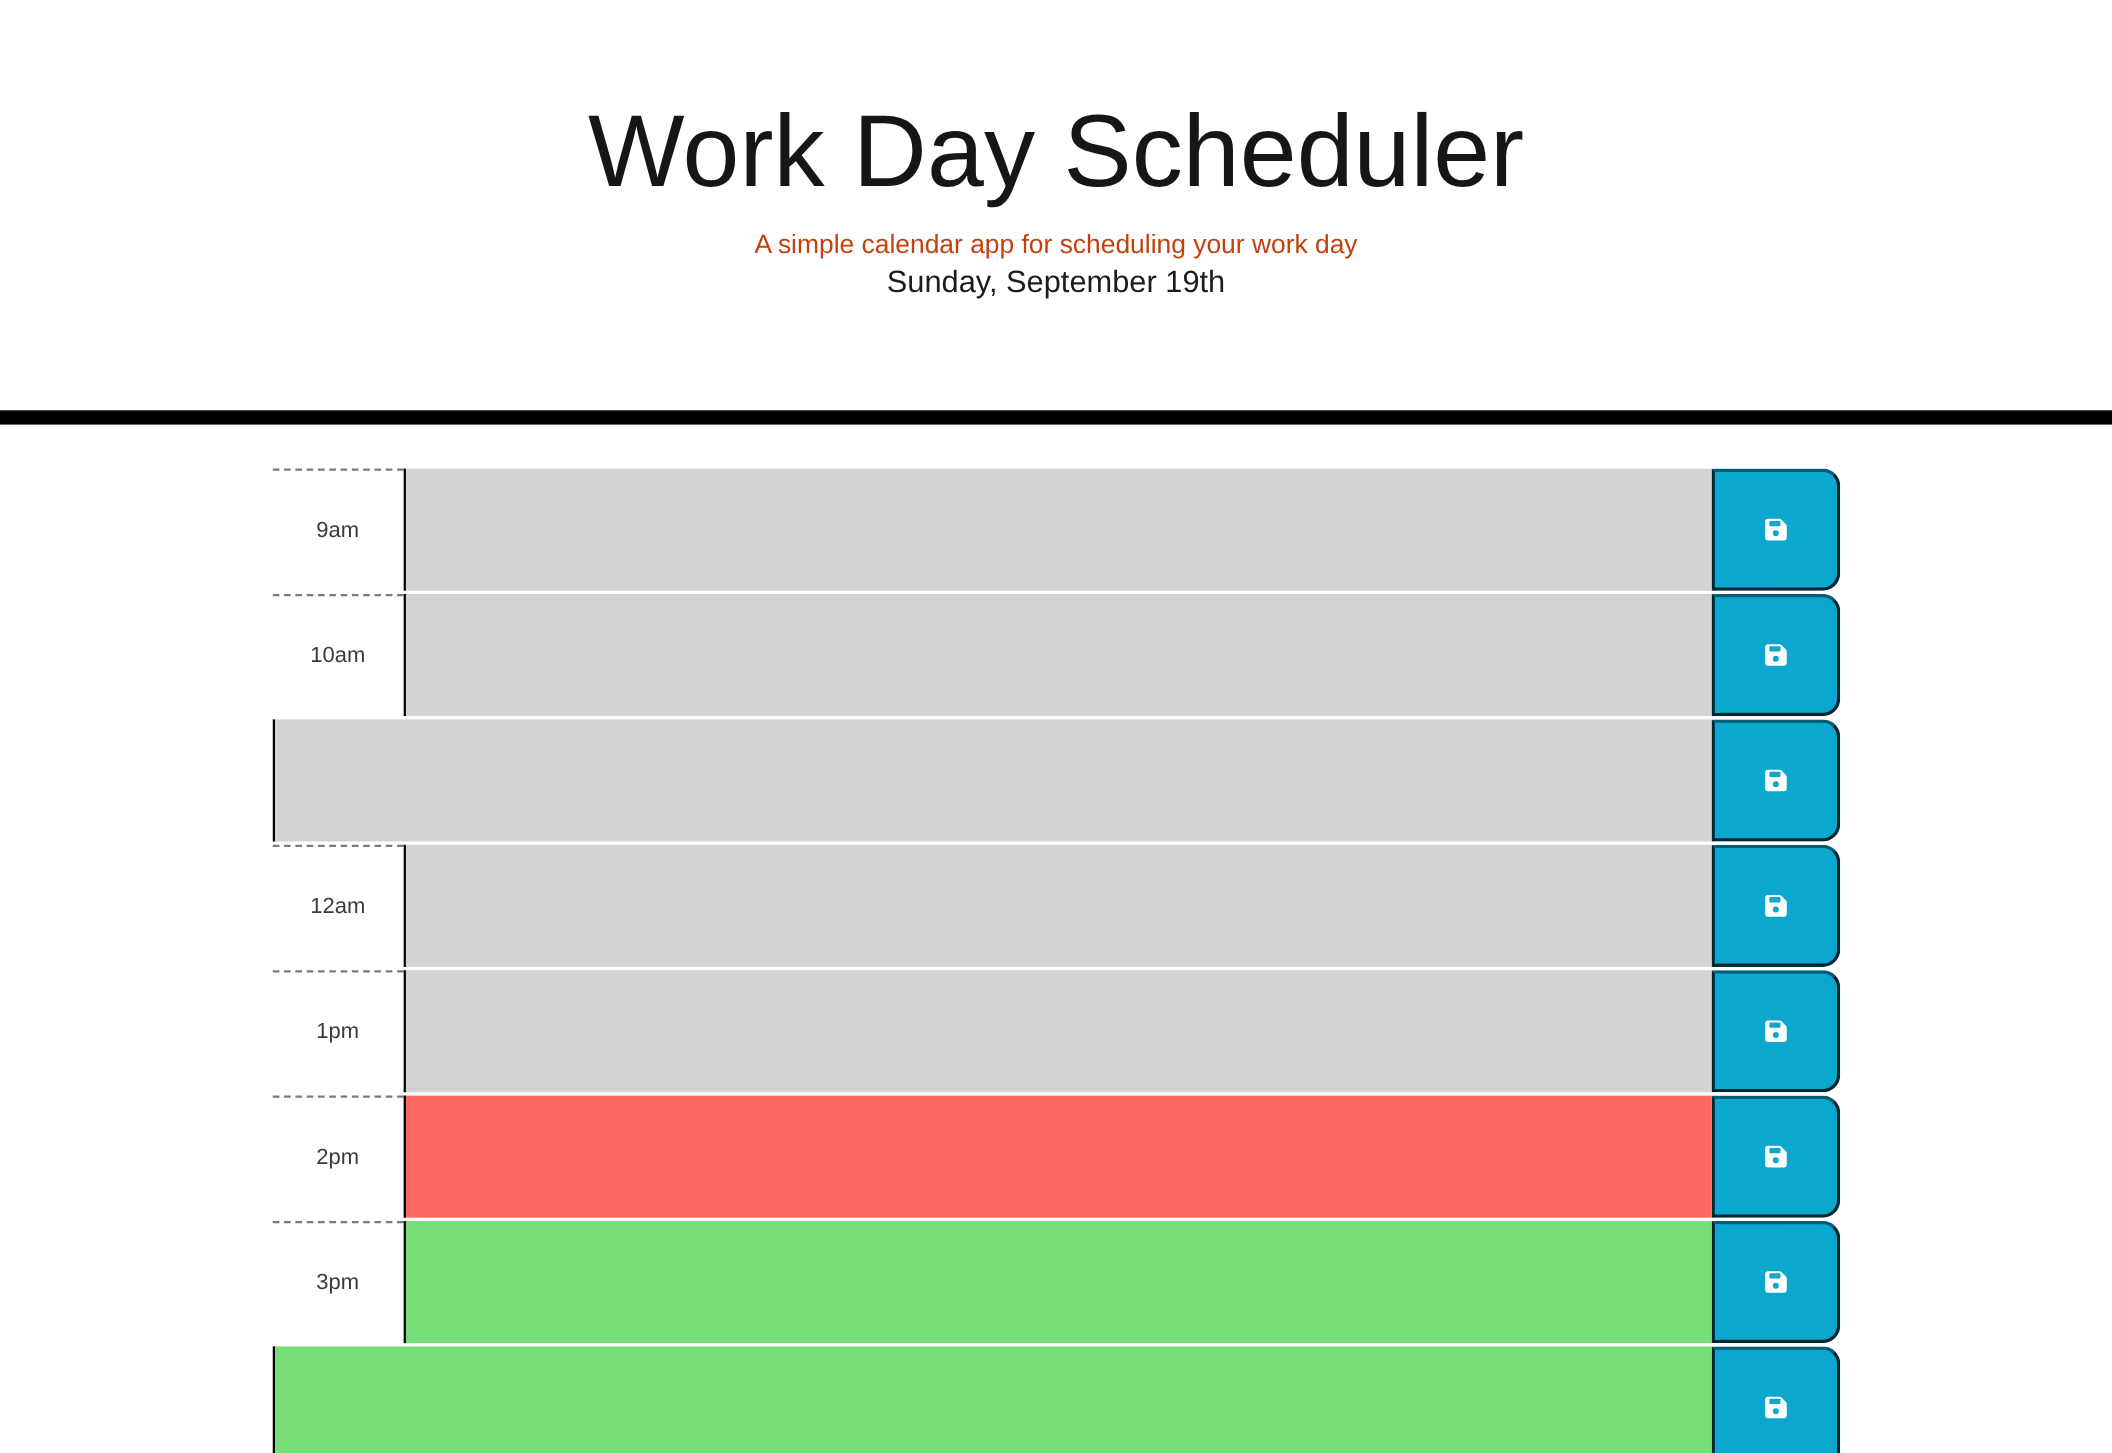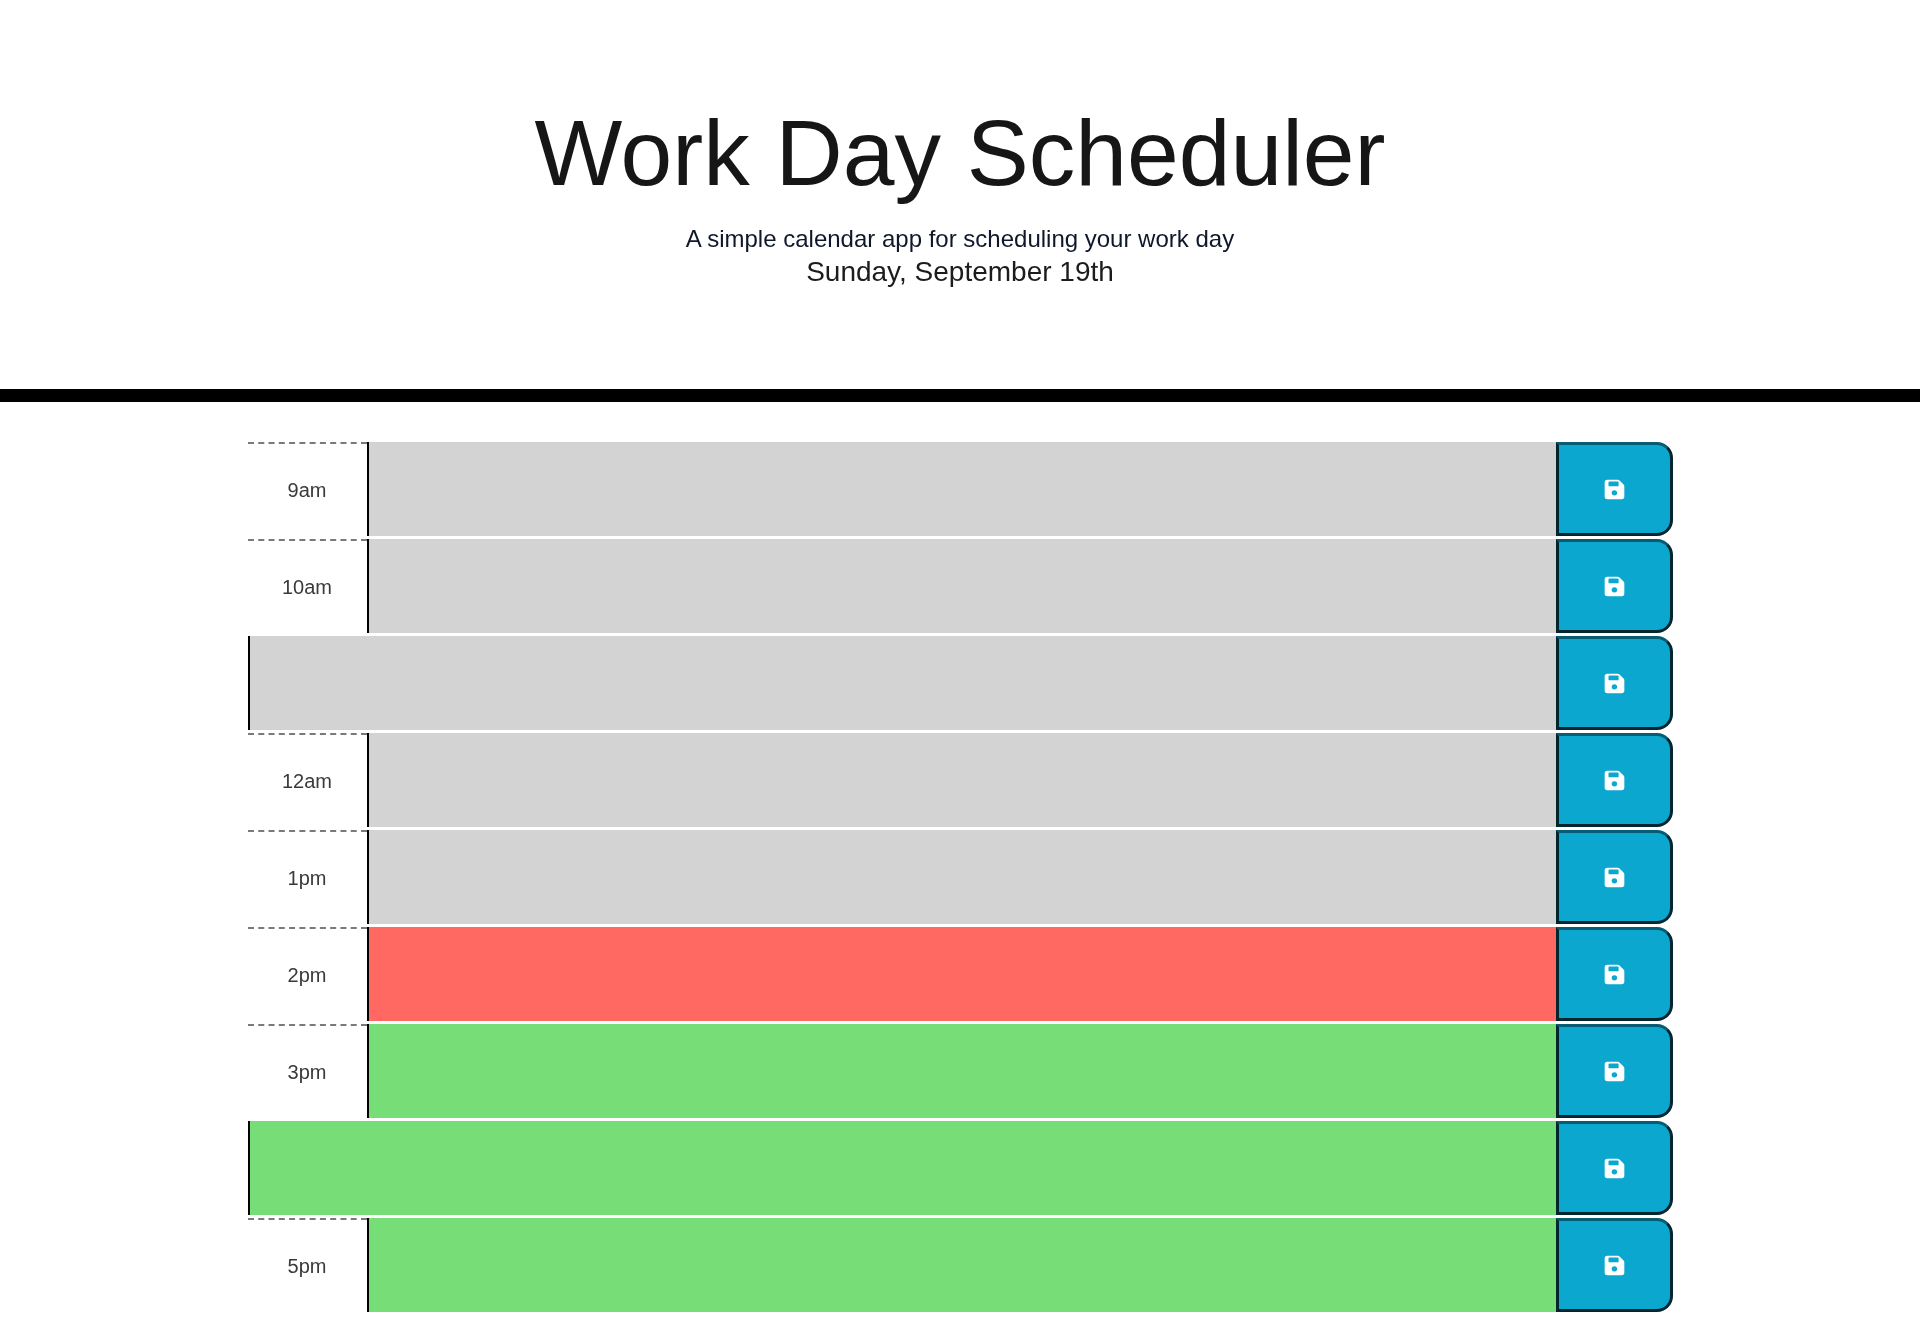--- a/index.html
+++ b/index.html
@@ -14,46 +14,46 @@
     overflow: hidden;
   }
   header {
     text-align: center;
     padding-top: 86px;
   }
   h1.title {
     font-size: 93px;
     font-weight: 400;
     line-height: 1.1;
-    margin: 16px;
+    margin: 0;
     color: #161616;
   }
   p.subtitle {
     font-size: 24px;
     margin: 21px 0 0 0;
-    color: #0f172a;
+    color: #c2410c;
   }
   p.date {
     font-size: 28px;
     margin: 3px 0 0 0;
     color: #1c1c1c;
   }
   .divider {
     height: 13px;
     background: #000;
     margin: 101px 0 0 0;
     width: 100%;
   }
   .container {
     width: 1425px;
     margin: 40px auto 0 auto;
   }
   .time-block {
     display: flex;
-    height: 94px;
+    height: 111px;
     margin-bottom: 3px;
   }
   .hour {
     width: 119px;
     box-sizing: border-box;
     border-top: 2px dashed #7a7a7a;
     display: flex;
     align-items: center;
     justify-content: center;
     font-size: 20px;

